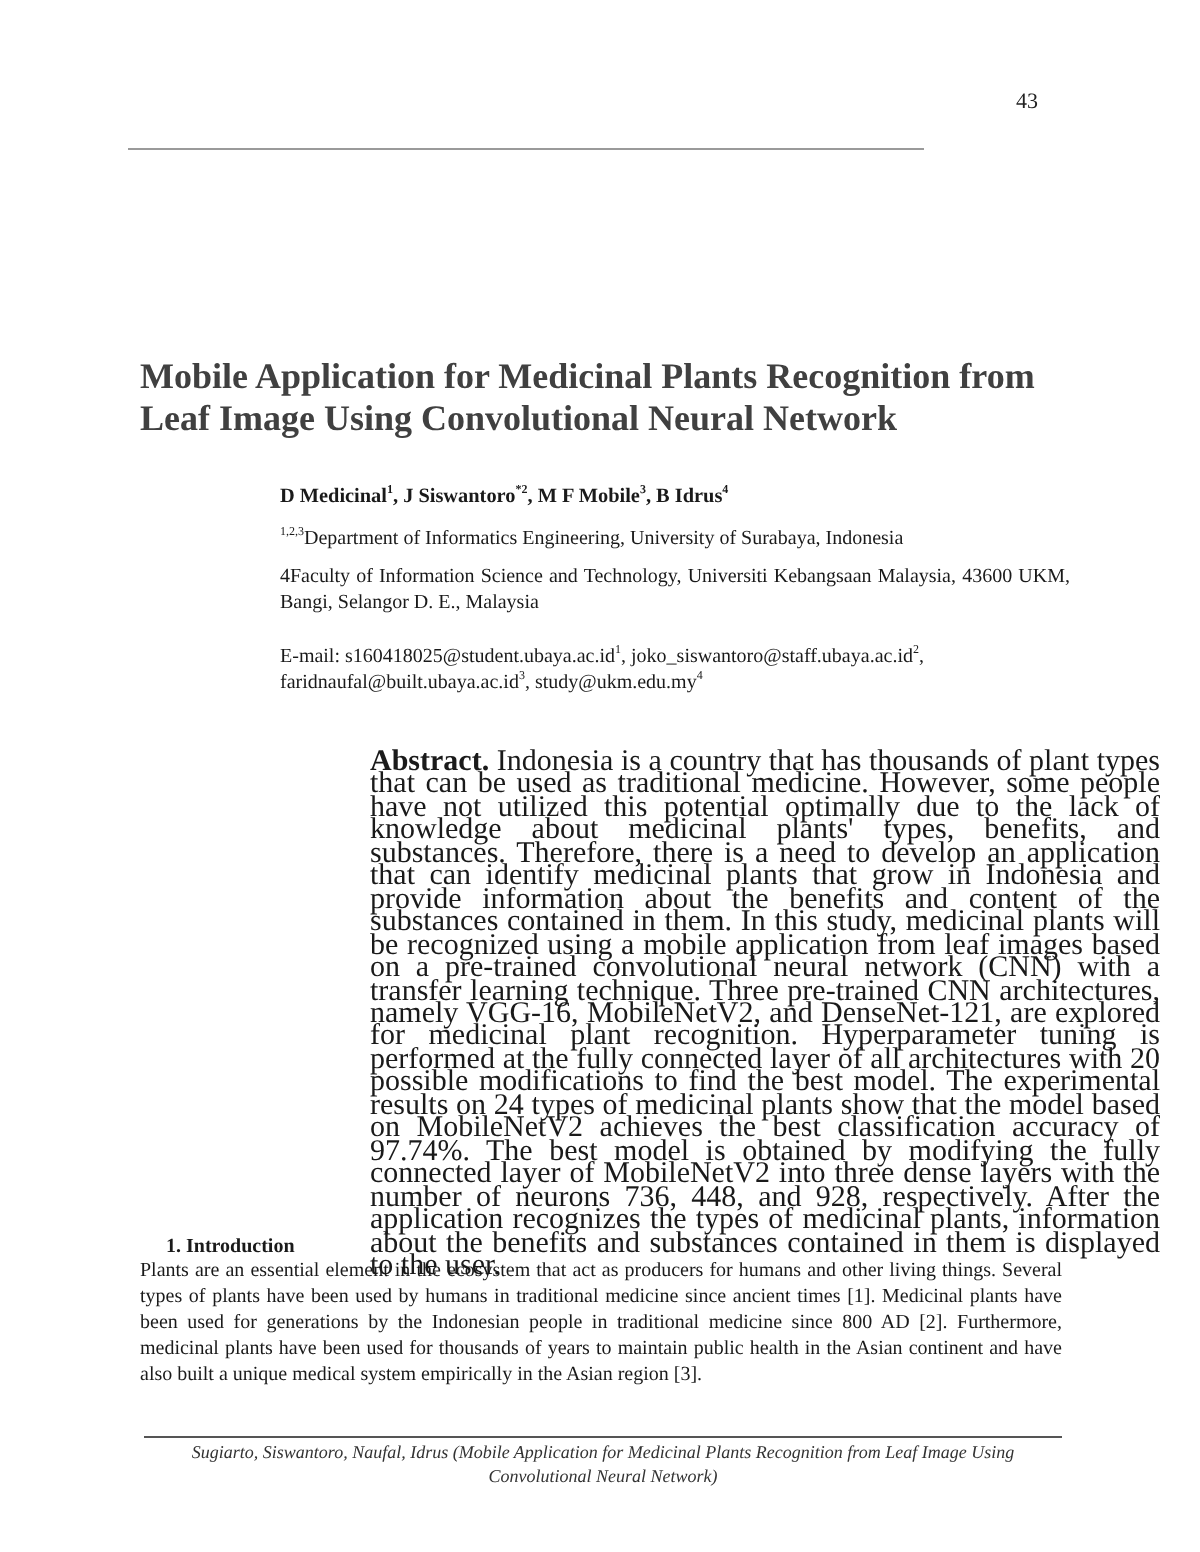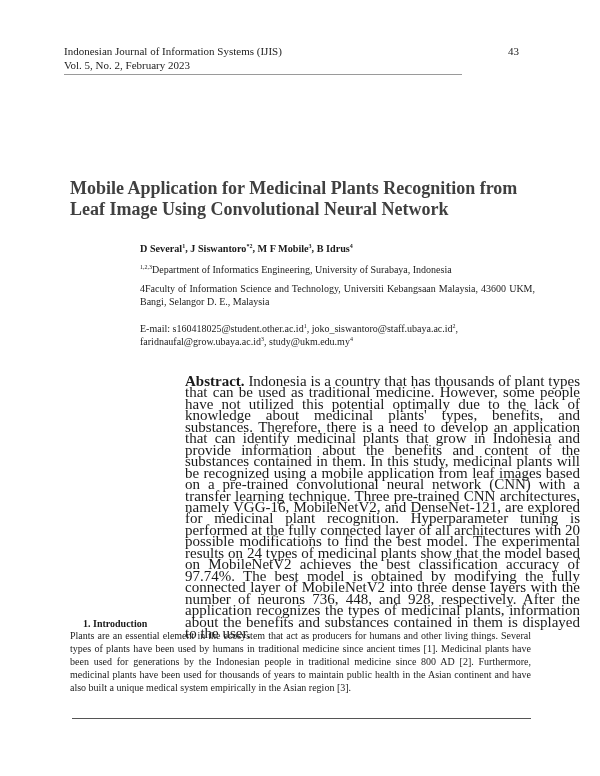--- a/index.html
+++ b/index.html
@@ -141,42 +141,39 @@
       font-style: italic;
       text-align: center;
       color: #333;
     }
   </style>
 </head>
 <body>
 
 <div class="page">
 
-  <div class="running-header">
-    <div>Indonesian Journal of Information Systems (IJIS)</div>
-    <div>Vol. 5, No. 2, February 2023</div>
-  </div>
   <div class="page-number">43</div>
   <div class="header-rule"></div>
 
   <h1 class="title">Mobile Application for Medicinal Plants Recognition from Leaf Image Using Convolutional Neural Network</h1>
 
   <div class="front authors">
-    <span>D Several</span><sup>1</sup><span>, </span><span>J Siswantoro</span><sup>*2</sup><span>, </span><span>M F Mobile</span><sup>3</sup><span>, </span><span>B Idrus</span><sup>4</sup>
+    <span>D Medicinal</span><sup>1</sup><span>, </span><span>J Siswantoro</span><sup>*2</sup><span>, </span><span>M F Mobile</span><sup>3</sup><span>, </span><span>B Idrus</span><sup>4</sup>
   </div>
 
   <div class="front affil1"><sup>1,2,3</sup><span>Department of Informatics Engineering, University of Surabaya, Indonesia</span></div>
   <div class="front affil2"><span>4Faculty of Information Science and Technology, Universiti Kebangsaan Malaysia, 43600 UKM, Bangi, Selangor D. E., Malaysia</span></div>
 
   <div class="front emails">
-    <span>E-mail: </span><span>s160418025@student.other.ac.id</span><sup>1</sup><span>, </span><span>joko_siswantoro@staff.ubaya.ac.id</span><sup>2</sup><span>,</span><br><span>faridnaufal@grow.ubaya.ac.id</span><sup>3</sup><span>, </span><span>study@ukm.edu.my</span><sup>4</sup>
+    <span>E-mail: </span><span>s160418025@student.ubaya.ac.id</span><sup>1</sup><span>, </span><span>joko_siswantoro@staff.ubaya.ac.id</span><sup>2</sup><span>,</span><br><span>faridnaufal@built.ubaya.ac.id</span><sup>3</sup><span>, </span><span>study@ukm.edu.my</span><sup>4</sup>
   </div>
 
 
   <p class="abstract"><span class="lbl">Abstract.</span><span> Indonesia is a country that has thousands of plant types that can be used as traditional medicine. However, some people have not utilized this potential optimally due to the lack of knowledge about medicinal plants' types, benefits, and substances. Therefore, there is a need to develop an application that can identify medicinal plants that grow in Indonesia and provide information about the benefits and content of the substances contained in them. In this study, medicinal plants will be recognized using a mobile application from leaf images based on a pre-trained convolutional neural network (CNN) with a transfer learning technique. Three pre-trained CNN architectures, namely VGG-16, MobileNetV2, and DenseNet-121, are explored for medicinal plant recognition. Hyperparameter tuning is performed at the fully connected layer of all architectures with 20 possible modifications to find the best model. The experimental results on 24 types of medicinal plants show that the model based on MobileNetV2 achieves the best classification accuracy of 97.74%. The best model is obtained by modifying the fully connected layer of MobileNetV2 into three dense layers with the number of neurons 736, 448, and 928, respectively. After the application recognizes the types of medicinal plants, information about the benefits and substances contained in them is displayed to the user.</span></p>
 
 
   <h2 class="section-heading">1. Introduction</h2>
   <p class="intro-body">Plants are an essential element in the ecosystem that act as producers for humans and other living things. Several types of plants have been used by humans in traditional medicine since ancient times [1]. Medicinal plants have been used for generations by the Indonesian people in traditional medicine since 800 AD [2]. Furthermore, medicinal plants have been used for thousands of years to maintain public health in the Asian continent and have also built a unique medical system empirically in the Asian region [3].</p>
 
   <div class="footer-rule"></div>
+  <div class="footer">Sugiarto, Siswantoro, Naufal, Idrus (Mobile Application for Medicinal Plants Recognition from Leaf Image Using Convolutional Neural Network)</div>
 
 </div>
 
 </body></html>

